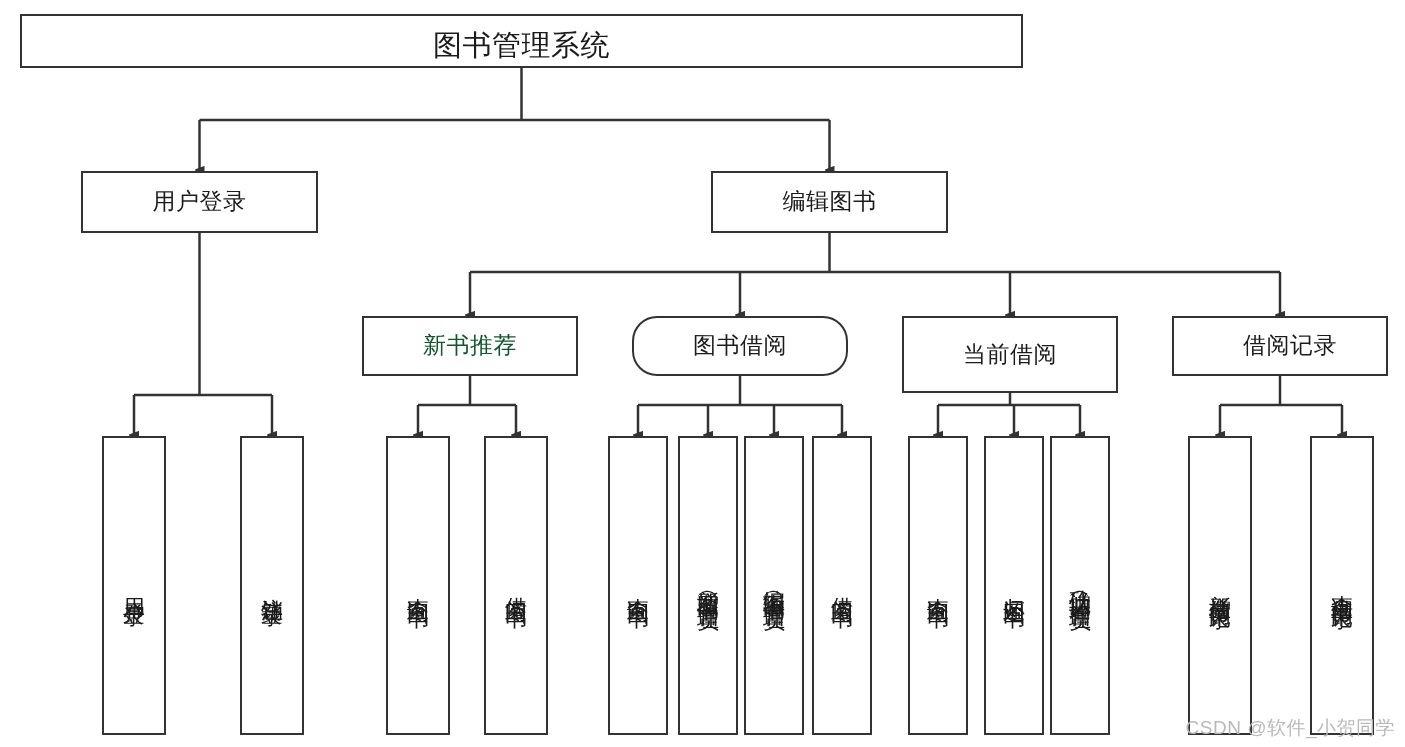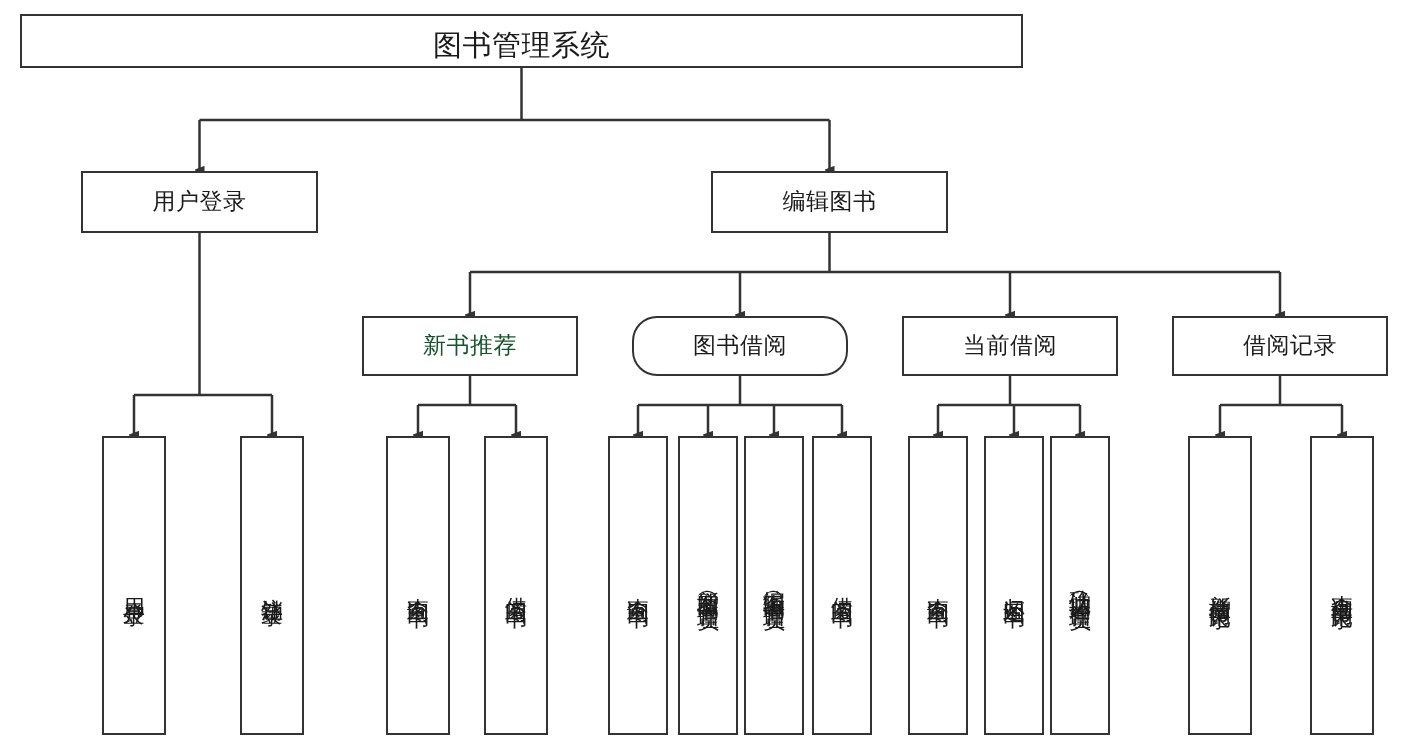--- a/index.html
+++ b/index.html
@@ -121,21 +121,21 @@
       </div>
       <div class="node" style="left: 711px; top: 171px; width: 237px; height: 62px; border-color: rgb(51, 51, 51); background: rgb(255, 255, 255);">
         <span class="node-label" style="color: rgb(27, 27, 27);">编辑图书</span>
       </div>
       <div class="node" style="left: 362px; top: 316px; width: 216px; height: 60px; border-color: rgb(51, 51, 51); background: rgb(255, 255, 255);">
         <span class="node-label" style="color: #14532d;">新书推荐</span>
       </div>
       <div class="node" style="left: 632px; top: 316px; width: 216px; height: 60px; border-color: rgb(51, 51, 51); background: rgb(255, 255, 255); border-radius: 25px;">
         <span class="node-label" style="color: rgb(27, 27, 27);">图书借阅</span>
       </div>
-      <div class="node" style="left: 902px; top: 316px; width: 216px; height: 60px; border-color: rgb(51, 51, 51); background: rgb(255, 255, 255);">
+      <div class="node" style="left: 902px; top: 316px; width: 216px; height: 77px; border-color: rgb(51, 51, 51); background: rgb(255, 255, 255);">
         <span class="node-label" style="color: rgb(27, 27, 27);">当前借阅</span>
       </div>
       <div class="node" style="left: 1172px; top: 316px; width: 216px; height: 60px; border-color: rgb(51, 51, 51); background: rgb(255, 255, 255); padding-left: 20px;">
         <span class="node-label" style="color: rgb(27, 27, 27);">借阅记录</span>
       </div>
       <div class="node vertical" style="left: 102px; top: 436px; width: 64px; height: 299px; border-color: rgb(51, 51, 51); background: rgb(255, 255, 255);">
         <span class="node-label" style="color: rgb(27, 27, 27);">用户登录</span>
       </div>
       <div class="node vertical" style="left: 240px; top: 436px; width: 64px; height: 299px; border-color: rgb(51, 51, 51); background: rgb(255, 255, 255);">
         <span class="node-label" style="color: rgb(27, 27, 27);">注销登录</span>
@@ -168,14 +168,15 @@
         <span class="node-label" style="color: rgb(27, 27, 27);">确认归还（管理员）</span>
       </div>
       <div class="node vertical" style="left: 1188px; top: 436px; width: 64px; height: 299px; border-color: rgb(51, 51, 51); background: rgb(255, 255, 255);">
         <span class="node-label" style="color: rgb(27, 27, 27);">新增借阅记录</span>
       </div>
       <div class="node vertical" style="left: 1310px; top: 436px; width: 64px; height: 299px; border-color: rgb(51, 51, 51); background: rgb(255, 255, 255);">
         <span class="node-label" style="color: rgb(27, 27, 27);">查询借阅记录</span>
       </div>
     </div>
 
+  <div class="watermark">CSDN @软件_小贺同学</div>
 
 </div>
 
 </body></html>

